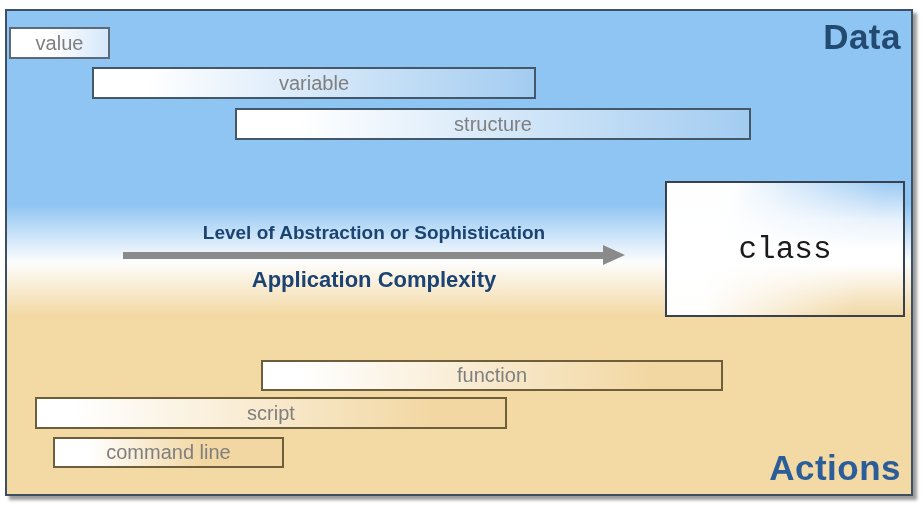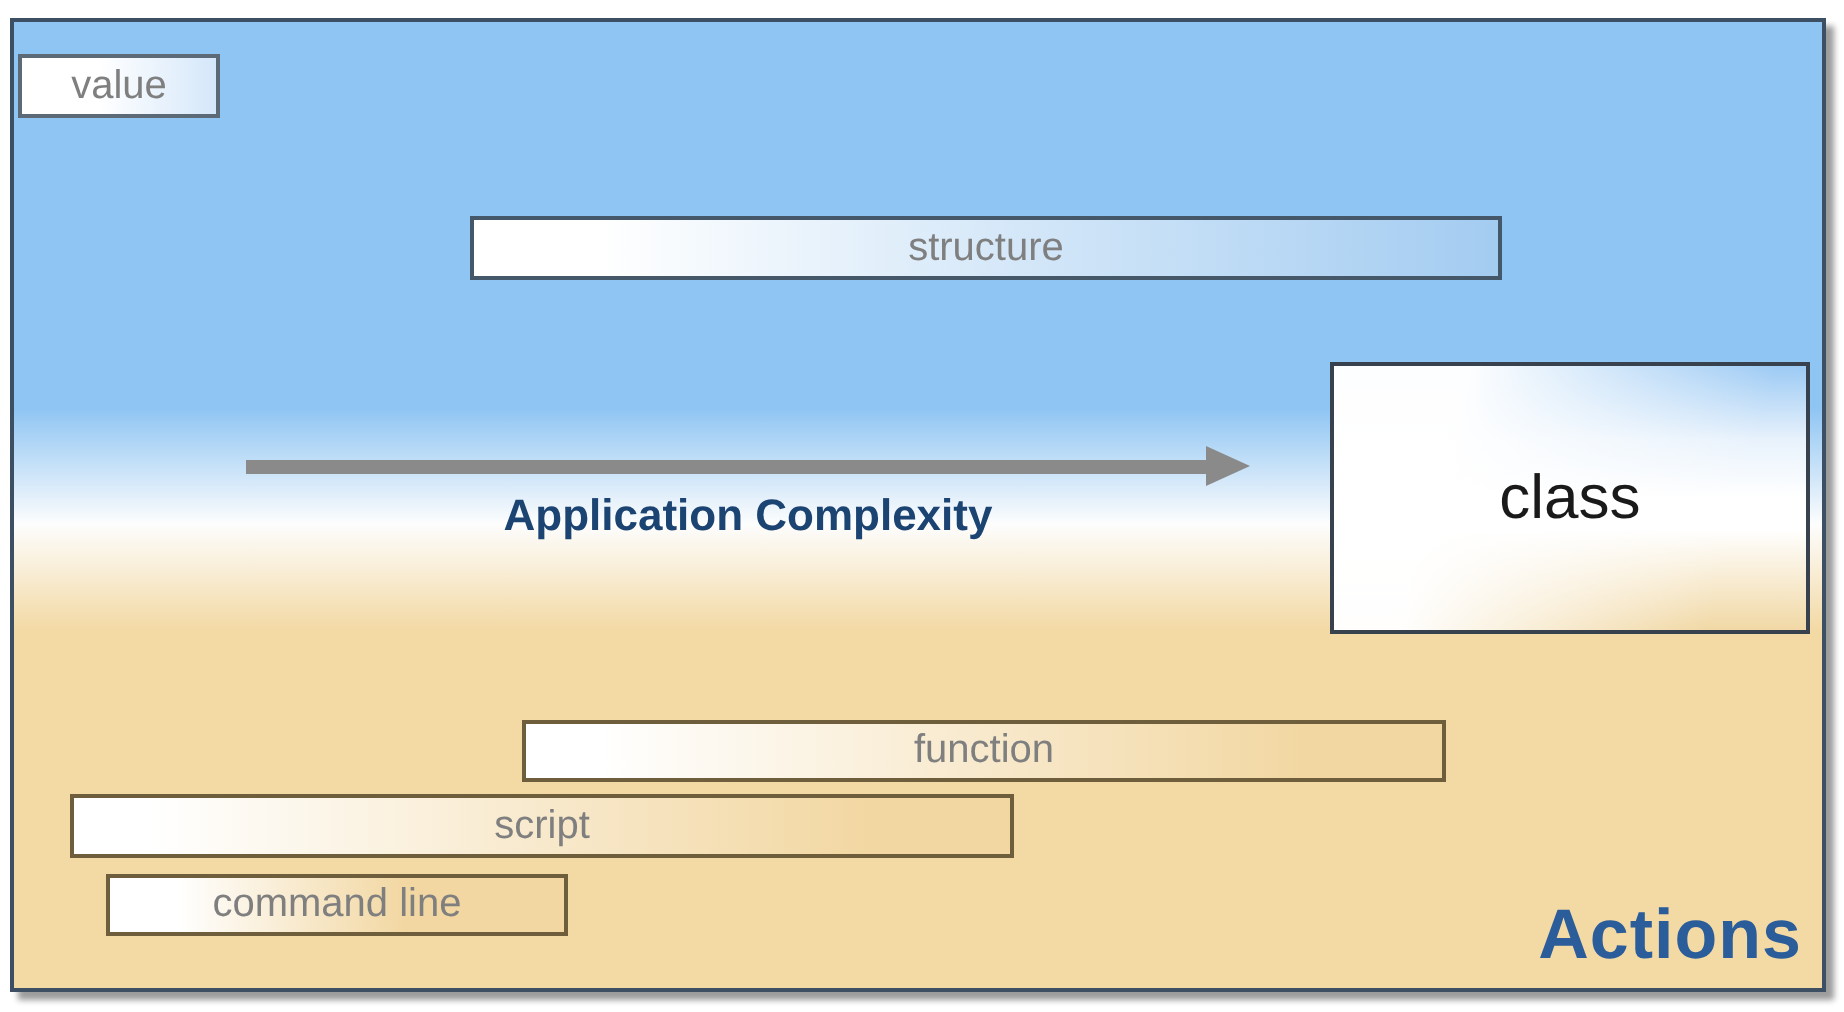--- a/index.html
+++ b/index.html
@@ -50,20 +50,21 @@
   .box-variable  { left: 85px;  top: 56px; width: 444px; height: 32px; }
   .box-structure { left: 228px; top: 97px; width: 516px; height: 32px; }
   .box-class {
     left: 658px; top: 170px; width: 240px; height: 136px;
     border: 2px solid #37424e;
     color: #1a1a1a;
     font-size: 31px;
     background:
       linear-gradient(105deg, rgba(255,255,255,0.98) 25%, rgba(255,255,255,0) 82%),
       linear-gradient(to bottom, #9ccaf4 0%, #e8f2fc 28%, #ffffff 50%, #ffffff 62%, #f1d8a5 100%);
+    font-family: Liberation Mono, monospace;
   }
   
   .abox {
     border: 2px solid #6f5e3c;
     background: linear-gradient(to right, #ffffff 8%, #f2d7a2 85%);
   }
   .box-function { left: 254px; top: 349px; width: 462px; height: 31px; }
   .box-script   { left: 28px;  top: 386px; width: 472px; height: 32px; }
   .box-command-line {
     left: 2px; top: 426px; width: 231px; height: 31px;
@@ -102,35 +103,40 @@
     border-left: 22px solid #8a8a8a;
     border-top: 10px solid transparent;
     border-bottom: 10px solid transparent;
   }
 </style>
 </head>
 <body>
 
 <div class="frame">
 
+  <div class="region-label region-data">Data</div>
 
   <div class="box dbox box-value">
     <span>value</span>
   </div>
 
+  <div class="box dbox box-variable">
+    <span>variable</span>
+  </div>
 
   <div class="box dbox box-structure">
     <span>structure</span>
   </div>
 
   <div class="box box-class">
     <span>class</span>
   </div>
 
   <div class="axis">
+    <div class="axis-line1">Level of Abstraction or Sophistication</div>
     <div class="arrow">
       <div class="arrow-shaft"></div>
       <div class="arrow-head"></div>
     </div>
     <div class="axis-line2">Application Complexity</div>
   </div>
 
   <div class="box abox box-function">
     <span>function</span>
   </div>

